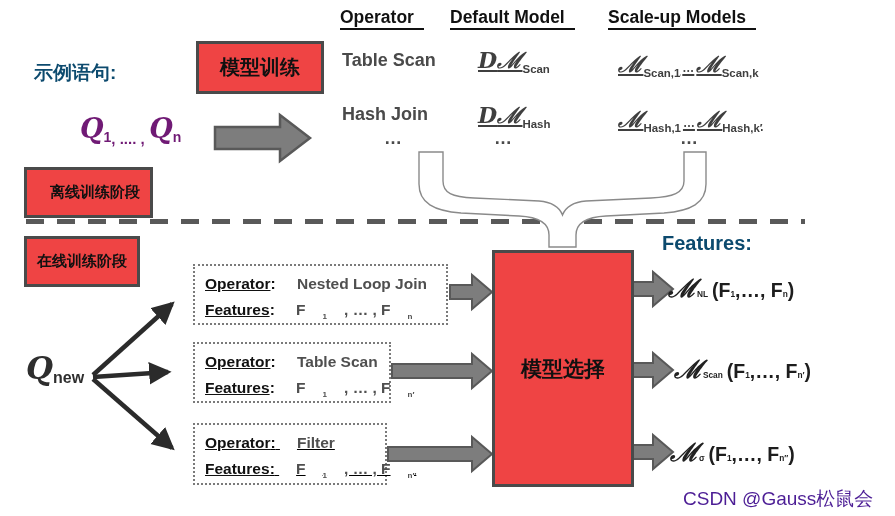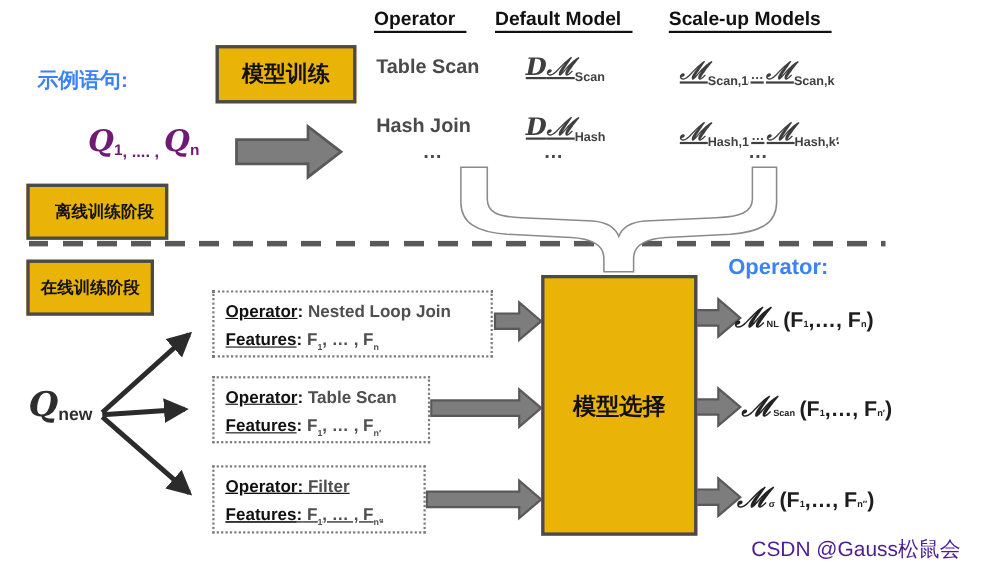--- a/index.html
+++ b/index.html
@@ -1,36 +1,36 @@
 <!DOCTYPE html>
 <html><head>
 <meta charset="utf-8">
 <style>
   html,body{margin:0;padding:0;background:#fff;}
   #stage{position:relative;width:895px;height:516px;background:#fff;overflow:hidden;
          font-family:"Liberation Sans",sans-serif;}
   .abs{position:absolute;}
   .b{font-weight:bold;}
-  .blk{color:#3b82f6;}
-  .cnbox{border:3px solid #4a4a4a;background:#eab308;display:flex;align-items:center;
+  .blk{color:#0c4a6e;}
+  .cnbox{border:3px solid #4a4a4a;background:#ef4444;display:flex;align-items:center;
          justify-content:center;font-weight:bold;color:#111;}
   .hdr{font-weight:bold;color:#111;font-size:17.5px;border-bottom:2.5px solid #111;
        padding-right:10px;white-space:nowrap;}
   .scr{font-family:"DejaVu Serif",serif;font-style:italic;font-weight:bold;}
   sub.s{font-family:"Liberation Sans",sans-serif;font-style:normal;font-weight:bold;
         font-size:0.52em;}
   .opname{font-size:18px;font-weight:bold;color:#4a4a4a;white-space:nowrap;}
   .dots{font-size:18px;font-weight:bold;color:#4a4a4a;}
   .mterm{font-size:22px;color:#3f3f3f;white-space:nowrap;text-decoration:underline;}
   .mterm .tinydots{font-size:12px;font-weight:bold;color:#4a4a4a;margin:0 2px;}
   .dotbox{border:2px dotted #7a7a7a;background:#fff;padding:5px 0 0 10px;box-sizing:border-box;}
   .dbline{font-size:15.5px;line-height:26px;white-space:nowrap;}
   .dblabel{font-weight:bold;color:#111;text-decoration:underline;}
   .dbcolon{font-weight:bold;color:#111;}
-  .dbval{font-weight:bold;color:#4f4f4f;}
+  .dbval{font-weight:bold;color:#4f4f4f;margin-left:17px;}
   .formula{display:flex;align-items:baseline;white-space:nowrap;color:#222;}
   .formula .scr{font-size:25px;}
   .args{font-weight:bold;color:#1d1d1d;font-size:19.5px;}
   .dashline{height:5px;background:repeating-linear-gradient(90deg,#595959 0 18px,transparent 18px 31px);}
   .wm{color:#4c1d95;font-size:19px;}
   svg{display:block;}
 </style>
 </head>
 <body>
 
@@ -143,21 +143,21 @@
     <div class="dbline">
       <span class="dblabel">Features</span><span class="dbcolon">:</span>
       <span class="dbval">F</span><sub class="s dbval">1</sub><span class="dbval">, … , F</span><sub class="s dbval">n″</sub>
     </div>
   </div>
 
   <div class="abs cnbox" style="left:492px;top:250px;width:136px;height:231px;font-size:21px;border-width:3.5px;z-index:2;">
     <span>模型选择</span>
   </div>
 
-  <div class="abs b blk" style="left:662px;top:232px;font-size:20px;z-index:2;">Operator:</div>
+  <div class="abs b blk" style="left:662px;top:232px;font-size:20px;z-index:2;">Features:</div>
 
   <div class="abs formula" style="left:668px;top:270px;z-index:2;">
     <span class="scr">ℳ</span>
       <sub class="s">NL</sub>
       <span class="args" style="margin-left:4px;">(F</span>
       <sub class="s args">1</sub>
       <span class="args"> ,…, F</span>
       <sub class="s args">n</sub>
       <span class="args">)</span>
   </div>

